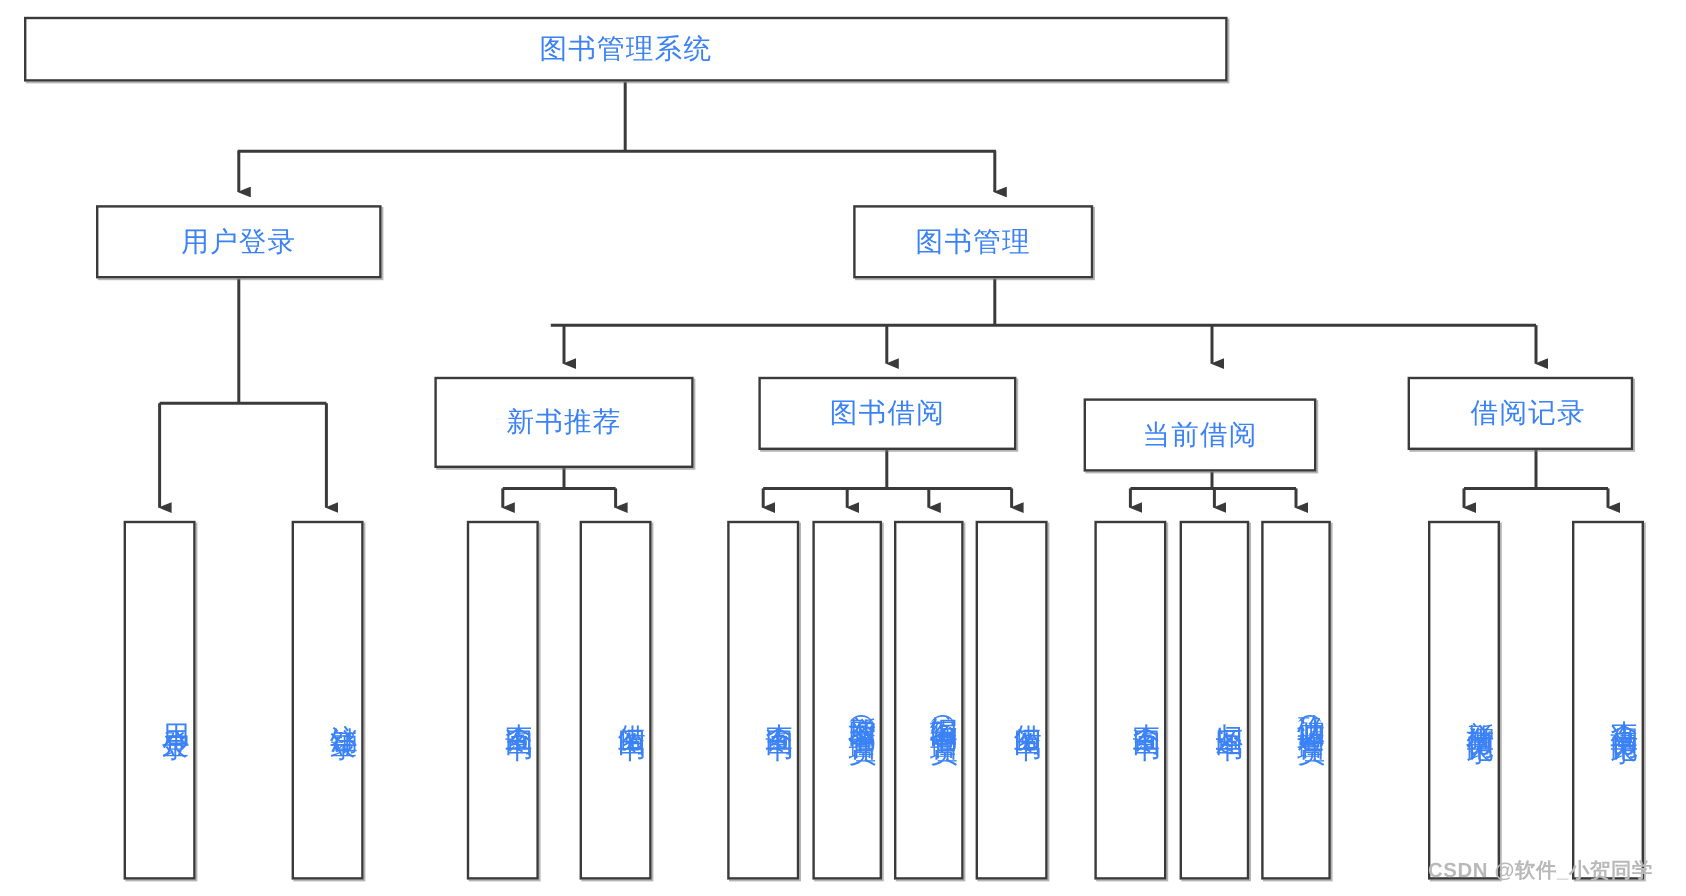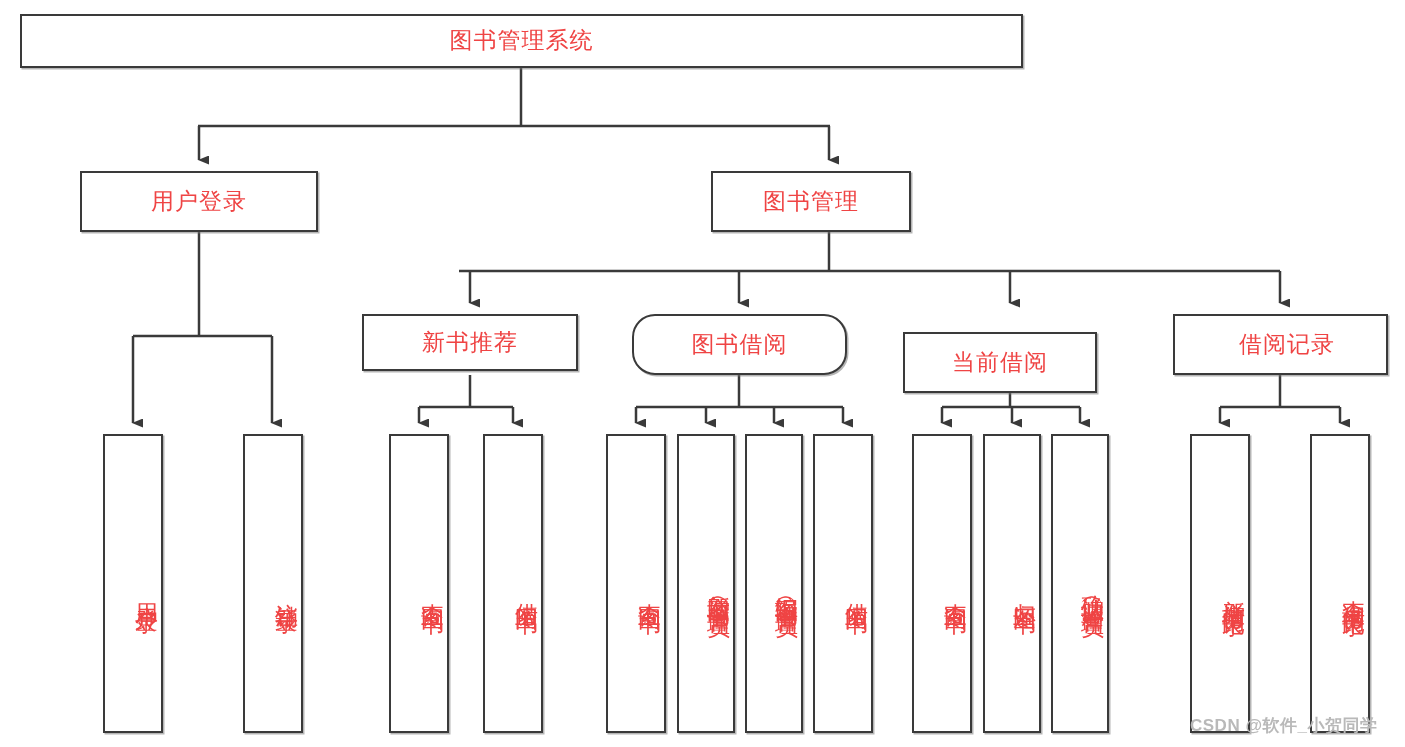--- a/index.html
+++ b/index.html
@@ -27,21 +27,21 @@
   }
   .node {
     position: absolute;
     box-sizing: border-box;
     background: #ffffff;
     border: 2.5px solid #3a3a3a;
     box-shadow: 1.5px 1.5px 0 0 rgba(120,120,120,0.55);
     display: flex;
     align-items: center;
     justify-content: center;
-    color: #ef4444;
+    color: #3b82f6;
     text-align: left;
   }
   .node.horiz {
     font-size: 23px;
     letter-spacing: 1px;
     line-height: 1.2;
   }
   .node.vert {
     writing-mode: vertical-rl;
     text-orientation: upright;
@@ -118,30 +118,30 @@
   <div id="node-layer">
       <div class="node horiz" style="left: 20px; top: 14px; width: 1003px; height: 54px;">
         <span class="hlabel">图书管理系统</span>
       </div>
       <div class="node horiz" style="left: 80px; top: 171px; width: 238px; height: 61px;">
         <span class="hlabel">用户登录</span>
       </div>
       <div class="node horiz" style="left: 711px; top: 171px; width: 200px; height: 61px;">
         <span class="hlabel">图书管理</span>
       </div>
-      <div class="node horiz" style="left: 362px; top: 314px; width: 216px; height: 57px;">
+      <div class="node horiz" style="left: 362px; top: 314px; width: 216px; height: 76px;">
         <span class="hlabel">新书推荐</span>
       </div>
-      <div class="node horiz" style="left: 632px; top: 314px; width: 215px; height: 61px; border-radius: 23px;">
+      <div class="node horiz" style="left: 632px; top: 314px; width: 215px; height: 61px;">
         <span class="hlabel">图书借阅</span>
       </div>
       <div class="node horiz" style="left: 903px; top: 332px; width: 194px; height: 61px;">
         <span class="hlabel">当前借阅</span>
       </div>
-      <div class="node horiz" style="left: 1173px; top: 314px; width: 215px; height: 61px; padding-left: 13px;">
+      <div class="node horiz" style="left: 1173px; top: 314px; width: 188px; height: 61px; padding-left: 13px;">
         <span class="hlabel">借阅记录</span>
       </div>
       <div class="node vert" style="left: 103px; top: 434px; width: 60px; height: 299px;">
         <span class="vlabel">用户登录</span>
       </div>
       <div class="node vert" style="left: 243px; top: 434px; width: 60px; height: 299px;">
         <span class="vlabel">注销登录</span>
       </div>
       <div class="node vert" style="left: 389px; top: 434px; width: 60px; height: 299px;">
         <span class="vlabel">查询图书</span>

